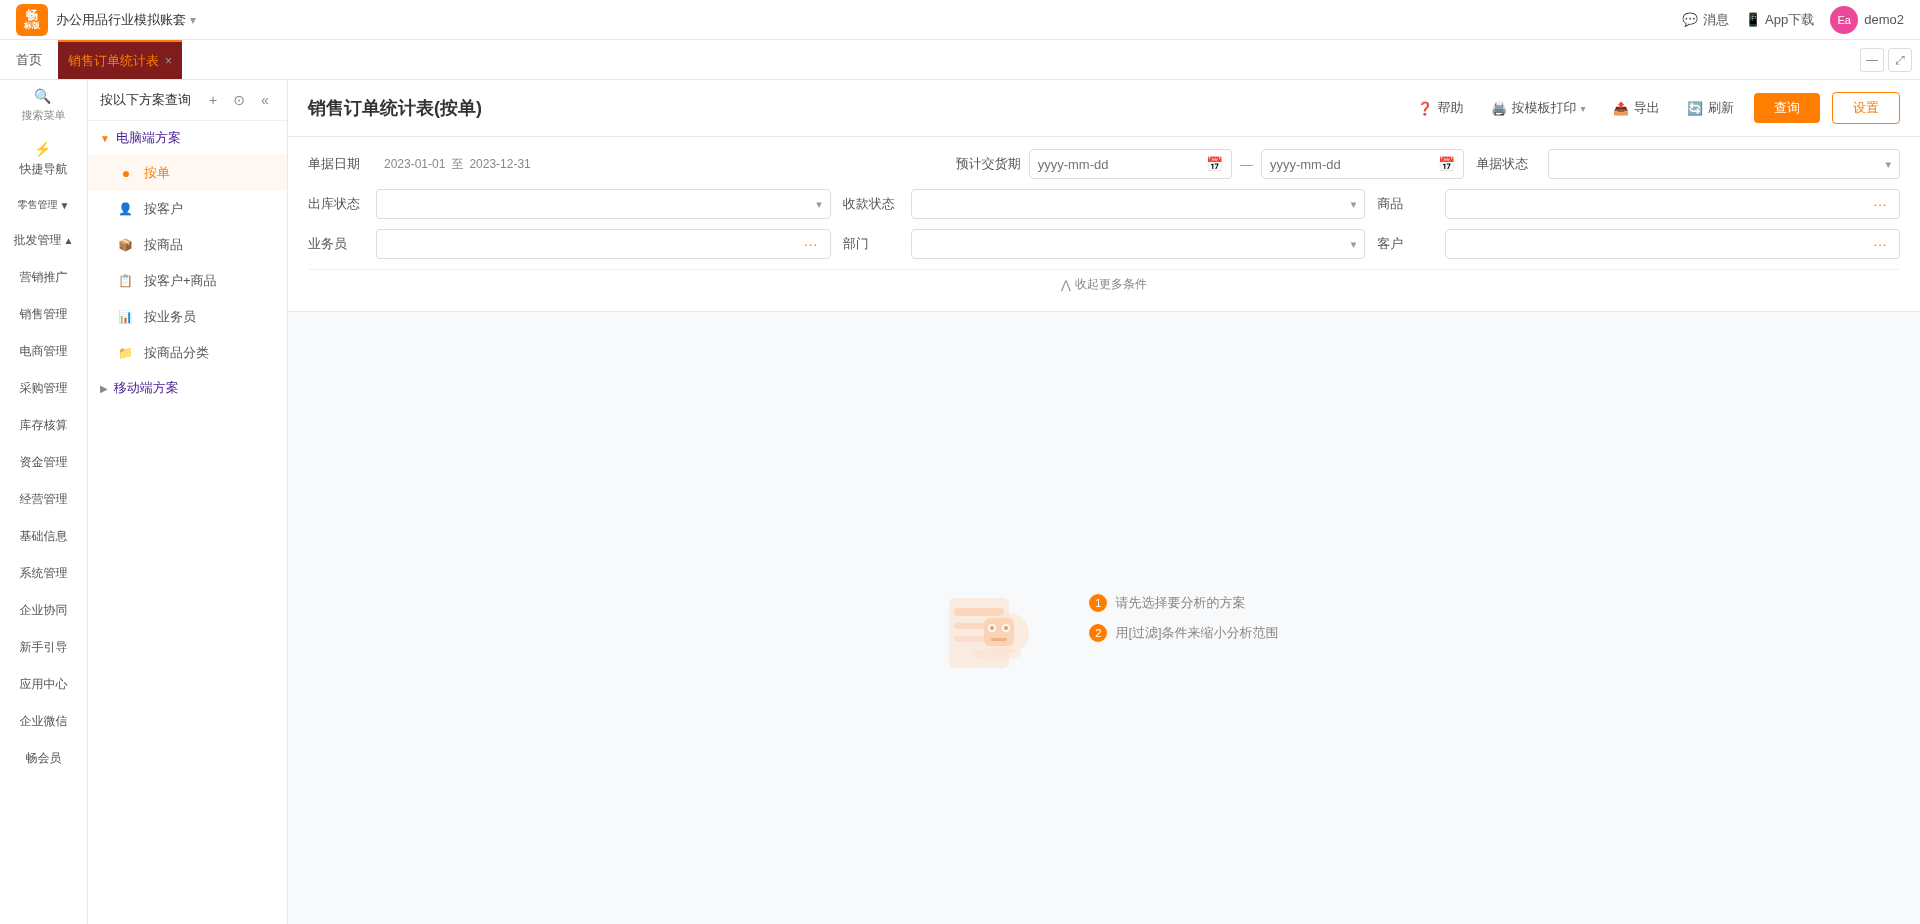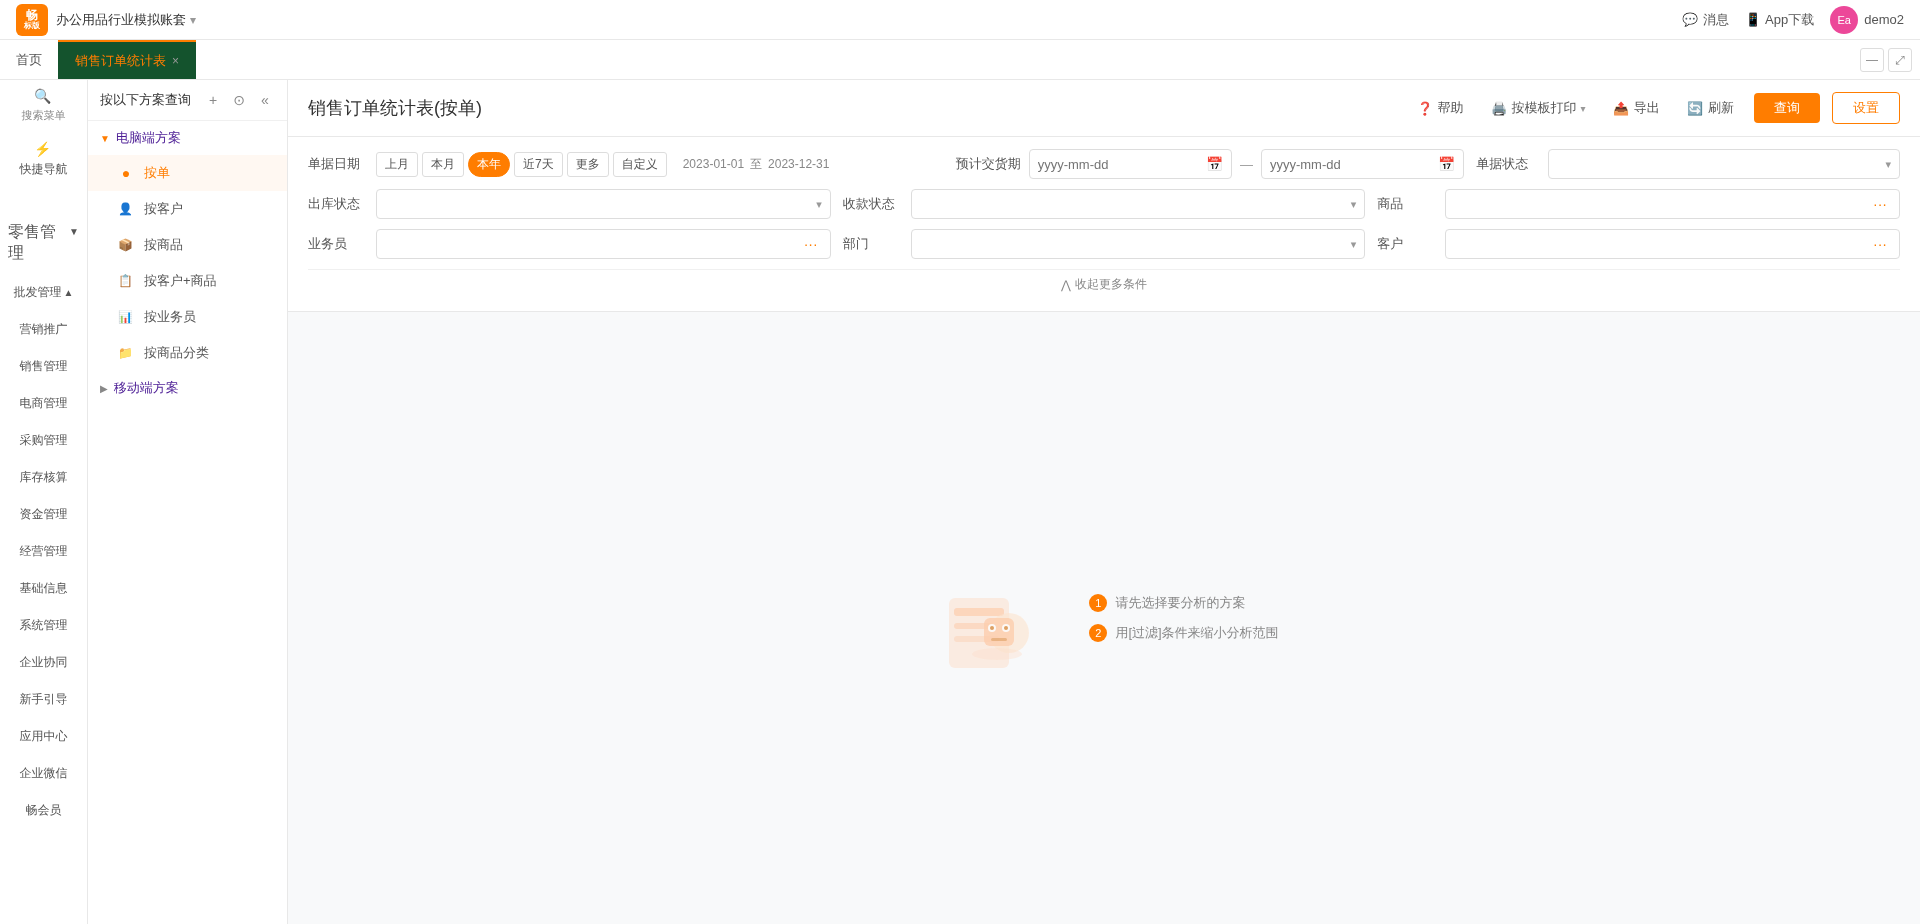--- a/index.html
+++ b/index.html
@@ -10,21 +10,21 @@
     .topbar-left { display: flex; align-items: center; gap: 8px; }
     .topbar-logo { width: 32px; height: 32px; background: #ff7d00; border-radius: 6px; display: flex; align-items: center; justify-content: center; color: white; font-size: 10px; font-weight: bold; }
     .topbar-selector { display: flex; align-items: center; gap: 4px; font-size: 13px; color: #333; cursor: pointer; }
     .topbar-right { display: flex; align-items: center; gap: 16px; font-size: 13px; color: #555; }
     .topbar-right span { cursor: pointer; display: flex; align-items: center; gap: 4px; }
     .avatar { width: 28px; height: 28px; border-radius: 50%; background: #ec4899; display: flex; align-items: center; justify-content: center; color: white; font-size: 11px; }
 
     
     .tabbar { height: 40px; background: #fff; display: flex; align-items: stretch; border-bottom: 1px solid #e8e8e8; flex-shrink: 0; }
     .tab-home { padding: 0 16px; display: flex; align-items: center; color: #555; cursor: pointer; font-size: 13px; }
-    .tab-active { padding: 0 17px; display: flex; align-items: center; background: #14532d; color: #ff7d00; font-size: 13px; border-top: 2px solid #ff7d00; cursor: pointer; gap: 6px; }
+    .tab-active { padding: 0 10px; display: flex; align-items: center; background: #7f1d1d; color: #ff7d00; font-size: 13px; border-top: 2px solid #ff7d00; cursor: pointer; gap: 6px; }
     .tab-close { font-size: 12px; color: #999; cursor: pointer; }
     .tabbar-actions { margin-left: auto; display: flex; align-items: center; padding-right: 8px; gap: 4px; }
     .tabbar-action-btn { width: 24px; height: 24px; display: flex; align-items: center; justify-content: center; cursor: pointer; color: #888; border: 1px solid #ddd; border-radius: 3px; font-size: 12px; }
 
     
     .main-layout { display: flex; flex: 1; overflow: hidden; }
 
     
     .sidebar { width: 88px; background: #fff; border-right: 1px solid #e8e8e8; display: flex; flex-direction: column; overflow-y: auto; flex-shrink: 0; }
     .sidebar-item { display: flex; flex-direction: column; align-items: center; padding: 10px 0; cursor: pointer; color: #555; font-size: 12px; gap: 4px; }
@@ -45,21 +45,21 @@
     .scheme-group-header { display: flex; align-items: center; padding: 8px 12px; cursor: pointer; gap: 6px; }
     .scheme-group-title { font-size: 13px; color: #4c1d95; }
     .scheme-item { display: flex; align-items: center; padding: 8px 12px 8px 28px; cursor: pointer; gap: 8px; font-size: 13px; color: #555; }
     .scheme-item.active { background: #fff8f2; color: #ff7d00; }
     .scheme-item .scheme-icon { width: 20px; height: 20px; display: flex; align-items: center; justify-content: center; font-size: 14px; color: #ff7d00; }
     .scheme-item.active { position: relative; }
 
     
     .right-panel { flex: 1; display: flex; flex-direction: column; overflow: hidden; }
     .page-header { padding: 12px 20px; display: flex; align-items: center; justify-content: space-between; border-bottom: 1px solid #e8e8e8; background: #fff; }
-    .page-title { font-size: 18px; font-weight: 400; color: #333; }
+    .page-title { font-size: 18px; font-weight: 700; color: #333; }
     .page-actions { display: flex; align-items: center; gap: 12px; }
     .action-btn { display: flex; align-items: center; gap: 4px; font-size: 13px; color: #555; cursor: pointer; padding: 4px 8px; border-radius: 4px; }
     .action-primary { background: #ff7d00; color: white; border: none; padding: 6px 20px; border-radius: 4px; cursor: pointer; font-size: 13px; }
     .action-secondary { background: white; color: #ff7d00; border: 1px solid #ff7d00; padding: 6px 20px; border-radius: 4px; cursor: pointer; font-size: 13px; }
 
     
     .filter-panel { background: #fff; padding: 12px 20px; border-bottom: 1px solid #e8e8e8; }
     .filter-row { display: flex; align-items: center; gap: 12px; margin-bottom: 10px; }
     .filter-label { font-size: 13px; color: #555; min-width: 60px; white-space: nowrap; }
     .date-shortcuts { display: flex; align-items: center; gap: 4px; }
@@ -134,21 +134,21 @@
   <div class="sidebar">
     <div class="sidebar-item" style="padding:8px 0;">
       <span style="font-size:14px;">🔍</span>
       <span style="font-size:11px;color:#888;">搜索菜单</span>
     </div>
     <div class="sidebar-item">
       <span style="font-size:14px;">⚡</span>
       <span>快捷导航</span>
     </div>
     <div class="sidebar-item has-arrow">
-      <span style="font-size:16px;margin-top:24px;">零售管理</span>
+      <span style="font-size:10px;">零售管理</span>
       <span class="arrow">▼</span>
     </div>
     <div class="sidebar-item has-arrow">
       <span style="font-size:12px;">批发管理</span>
       <span class="arrow">▲</span>
     </div>
     <div class="sidebar-item">
       <span>营销推广</span>
     </div>
     <div class="sidebar-item">
@@ -271,28 +271,20 @@
           <button class="action-secondary">设置</button>
         </div>
       </div>
 
       <div class="filter-panel">
 
         <div class="filter-row">
 
           <div style="display:flex;align-items:center;gap:8px;flex:1.5;">
             <span class="filter-label">单据日期</span>
-            <div class="date-shortcuts">
-              <button class="date-btn">上月</button>
-              <button class="date-btn">本月</button>
-              <button class="date-btn active">本年</button>
-              <button class="date-btn">近7天</button>
-              <button class="date-btn">更多</button>
-              <button class="date-btn">自定义</button>
-            </div>
             <div class="date-range">
               <span>2023-01-01</span>
               <span>至</span>
               <span>2023-12-31</span>
             </div>
           </div>
 
           <div style="display:flex;align-items:center;gap:8px;flex:1.2;">
             <span class="filter-label">预计交货期</span>
             <div class="filter-input-with-icon" style="flex:1;">

